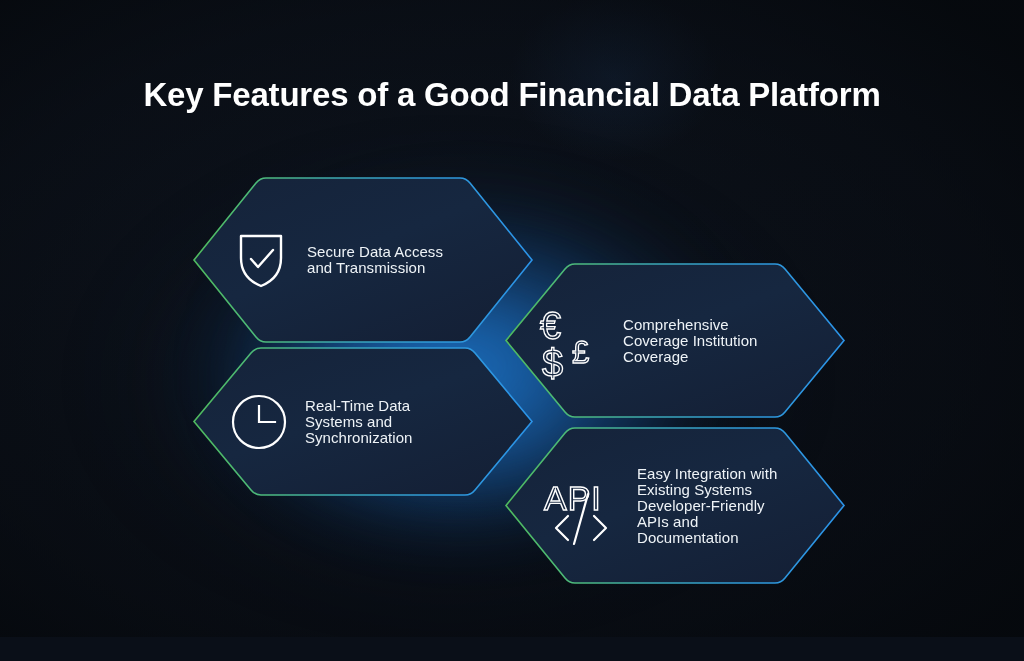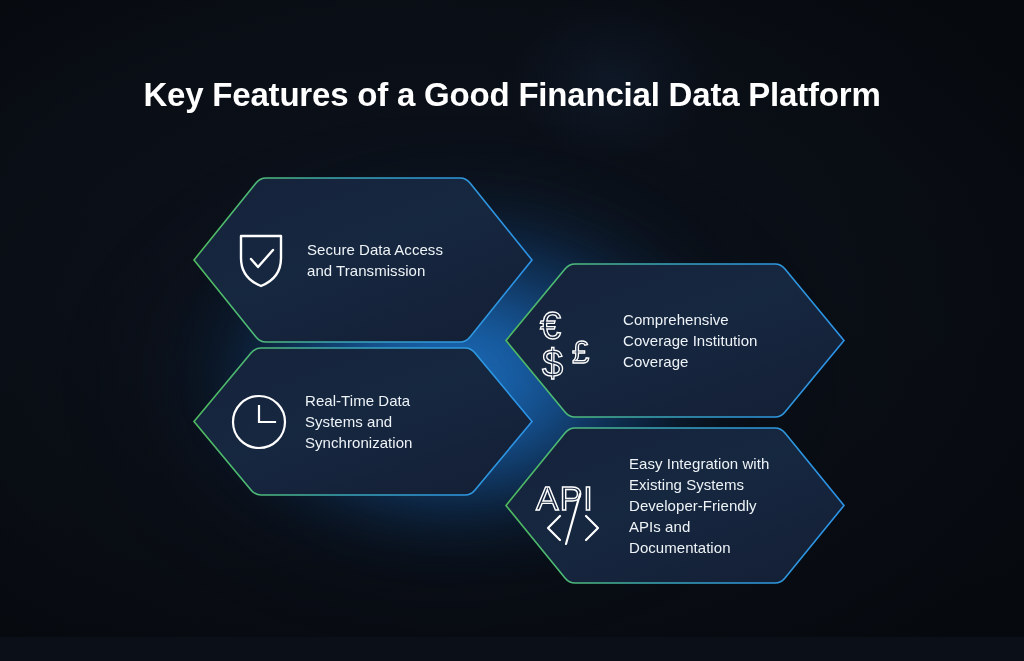--- a/index.html
+++ b/index.html
@@ -98,21 +98,21 @@
     flex: 0 0 auto;
     width: 64px;
     height: 72px;
     display: flex;
     align-items: center;
     justify-content: center;
   }
   .hex .label {
     color: #eef3f7;
     font-size: 15px;
-    line-height: 21px;
+    line-height: 16px;
     white-space: pre-line;
     letter-spacing: 0.05px;
   }
 
   
   #card-secure   { z-index: 5; }
   #card-realtime { z-index: 5; }
   #card-coverage { z-index: 7; }
   #card-api      { z-index: 7; }
 </style>
@@ -194,21 +194,21 @@
 Coverage Institution
 Coverage</div>
     </div>
   </div>
 
   <div class="hex" id="card-api" style="left:505px; top:427px; width:340px; height:157px;">
     <svg class="frame" width="340" height="157" viewBox="0 0 340 157">
       <path d="M 1 78.5 L 60 6 Q 64 1 70 1 L 270 1 Q 276 1 280 6 L 339 78.5 L 280 151 Q 276 156 270 156 L 70 156 Q 64 156 60 151 Z" fill="url(#cardFill)" stroke="url(#borderGrad)" stroke-width="1.6"></path>
     </svg>
     <div class="body" style="left:28px; top:0; width:302px; height:157px;">
-      <div class="icon" style="width:82px; height:84px;">
+      <div class="icon" style="width:82px; height:84px;margin-left:8px;">
         <svg width="80" height="80" viewBox="0 0 80 80">
           <text x="2" y="44" font-family="'Liberation Sans', sans-serif" font-size="34" letter-spacing="1" fill="none" stroke="#ffffff" stroke-width="1.4">API</text>
           <path d="M 26 50 L 14 62 L 26 74" fill="none" stroke="#ffffff" stroke-width="2.2" stroke-linecap="round" stroke-linejoin="round"></path>
           <path d="M 52 50 L 64 62 L 52 74" fill="none" stroke="#ffffff" stroke-width="2.2" stroke-linecap="round" stroke-linejoin="round"></path>
           <path d="M 46 28 L 32 78" fill="none" stroke="#ffffff" stroke-width="2.2" stroke-linecap="round"></path>
         </svg>
       </div>
       <div class="label">Easy Integration with
 Existing Systems
 Developer-Friendly

